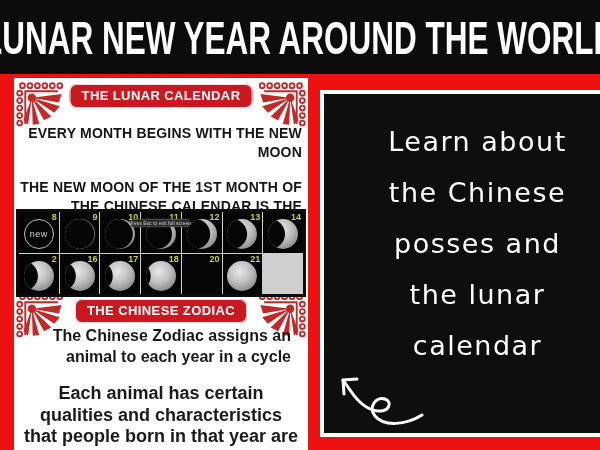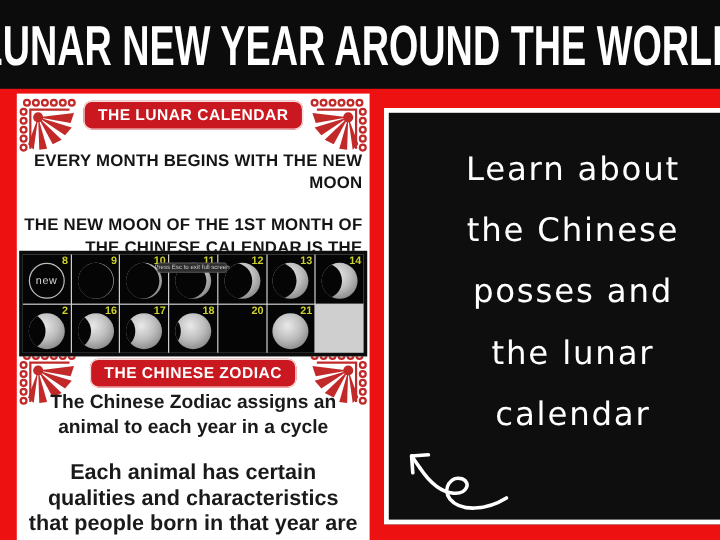--- a/index.html
+++ b/index.html
@@ -46,21 +46,21 @@
   .newmoon { position:absolute; left:50%; top:55%; transform:translate(-50%,-50%);
     width:30px; height:30px; border-radius:50%; border:1.5px solid #bdbdbd;
     display:flex; align-items:center; justify-content:center;
     color:#d6d6d6; font-size:9px; letter-spacing:0.5px; }
   .fs-tooltip { position:absolute; left:-15px; top:6px; z-index:6; width:68px; height:10px;
     background:#2d2d2d; border:1px solid #5a5a5a; border-radius:2px;
     display:flex; align-items:center; justify-content:center;
     color:#c9c9c9; font-size:6px; white-space:nowrap; transform:scale(0.85); }
 
   .zodiac-para { position:absolute; text-align:center; color:#1a1a1a; font-weight:700; }
-  .zodiac-para-1 { top:247px; left:17px; width:260px; font-size:16px; line-height:21px; }
+  .zodiac-para-1 { top:247px; left:17px; width:260px; font-size:16px; line-height:21px;text-align:right; }
   .zodiac-para-2 { top:305px; left:7px; width:280px; font-size:18px; line-height:21.5px; }
 
   
   .right-box { position:absolute; left:320px; top:90px; width:315px; height:347px;
     background:#0e0e0e; border:4px solid #ffffff; }
   .right-text { position:absolute; top:22px; left:0; width:100%; text-align:center; }
   .hand-line { color:#ffffff; font-family:"DejaVu Sans", sans-serif; font-weight:400;
     font-size:27px; line-height:51px; letter-spacing:1.5px; }
   .swirl-arrow { position:absolute; left:6px; bottom:4px; width:100px; height:64px; }
 </style>

